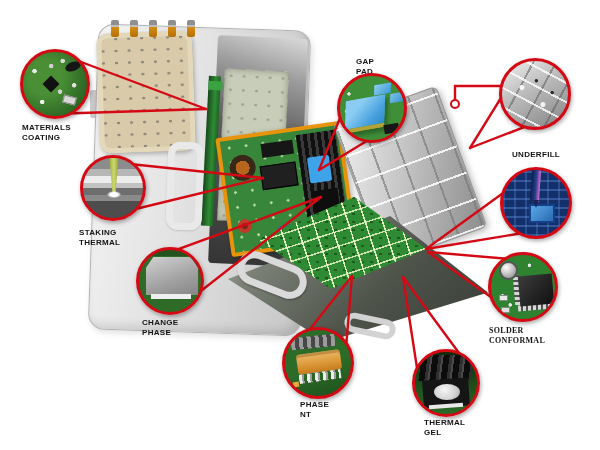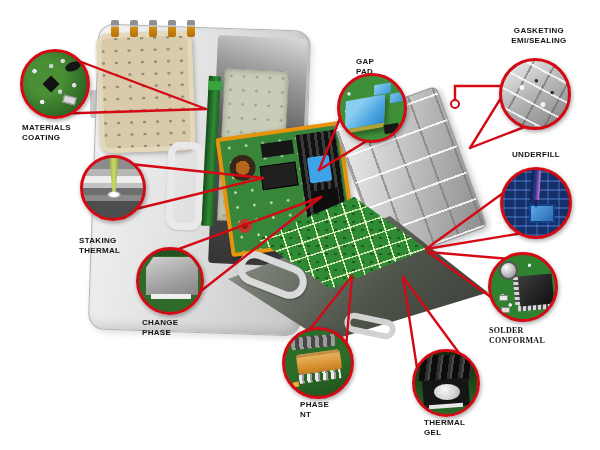--- a/index.html
+++ b/index.html
@@ -177,21 +177,21 @@
     background:repeating-linear-gradient(90deg,#0c0c0c 0 6px,#303030 6px 9px,#4a4a4a 9px 11px);}
   .tg-plate{left:8px;top:27px;width:46px;height:28px;background:#151515;transform:rotate(-4deg);}
   .tg-gel{left:19px;top:32px;width:26px;height:16px;border-radius:50%;
     background:radial-gradient(circle at 40% 35%,#f7f7f7,#cdcdcd 65%,#a0a0a0);}
   .tg-strip{left:14px;top:52px;width:34px;height:4px;background:#e9e9e9;transform:rotate(-4deg);}
 
   
   .lbl{position:absolute;z-index:8;color:#141414;font-size:8px;font-weight:bold;
        line-height:9.5px;letter-spacing:.3px;white-space:nowrap;}
   .lbl-conformal{left:22px;top:123px;}
-  .lbl-staking{left:79px;top:236px;}
+  .lbl-staking{left:79px;top:228px;}
   .lbl-phase{left:142px;top:318px;}
   .lbl-gap{left:356px;top:57px;z-index:5;}
   .lbl-gasket{left:500px;top:26px;width:78px;text-align:center;}
   .lbl-underfill{left:512px;top:150px;}
   .lbl-solder{left:489px;top:326px;font-family:Liberation Serif, serif;}
   .lbl-sealant{left:300px;top:400px;}
   .lbl-thermal{left:424px;top:418px;}
   .lbl span{display:block;}
 </style>
 </head>
@@ -309,24 +309,20 @@
     <span>THERMAL</span>
   </div>
   <div class="lbl lbl-phase">
     <span>CHANGE</span>
     <span>PHASE</span>
   </div>
   <div class="lbl lbl-gap">
     <span>GAP</span>
     <span>PAD</span>
   </div>
-  <div class="lbl lbl-gasket">
-    <span>GASKETING</span>
-    <span>EMI/SEALING</span>
-  </div>
   <div class="lbl lbl-underfill">
     <span>UNDERFILL</span>
   </div>
   <div class="lbl lbl-solder">
     <span>SOLDER</span>
     <span>CONFORMAL</span>
   </div>
   <div class="lbl lbl-sealant">
     <span>PHASE</span>
     <span>NT</span>

